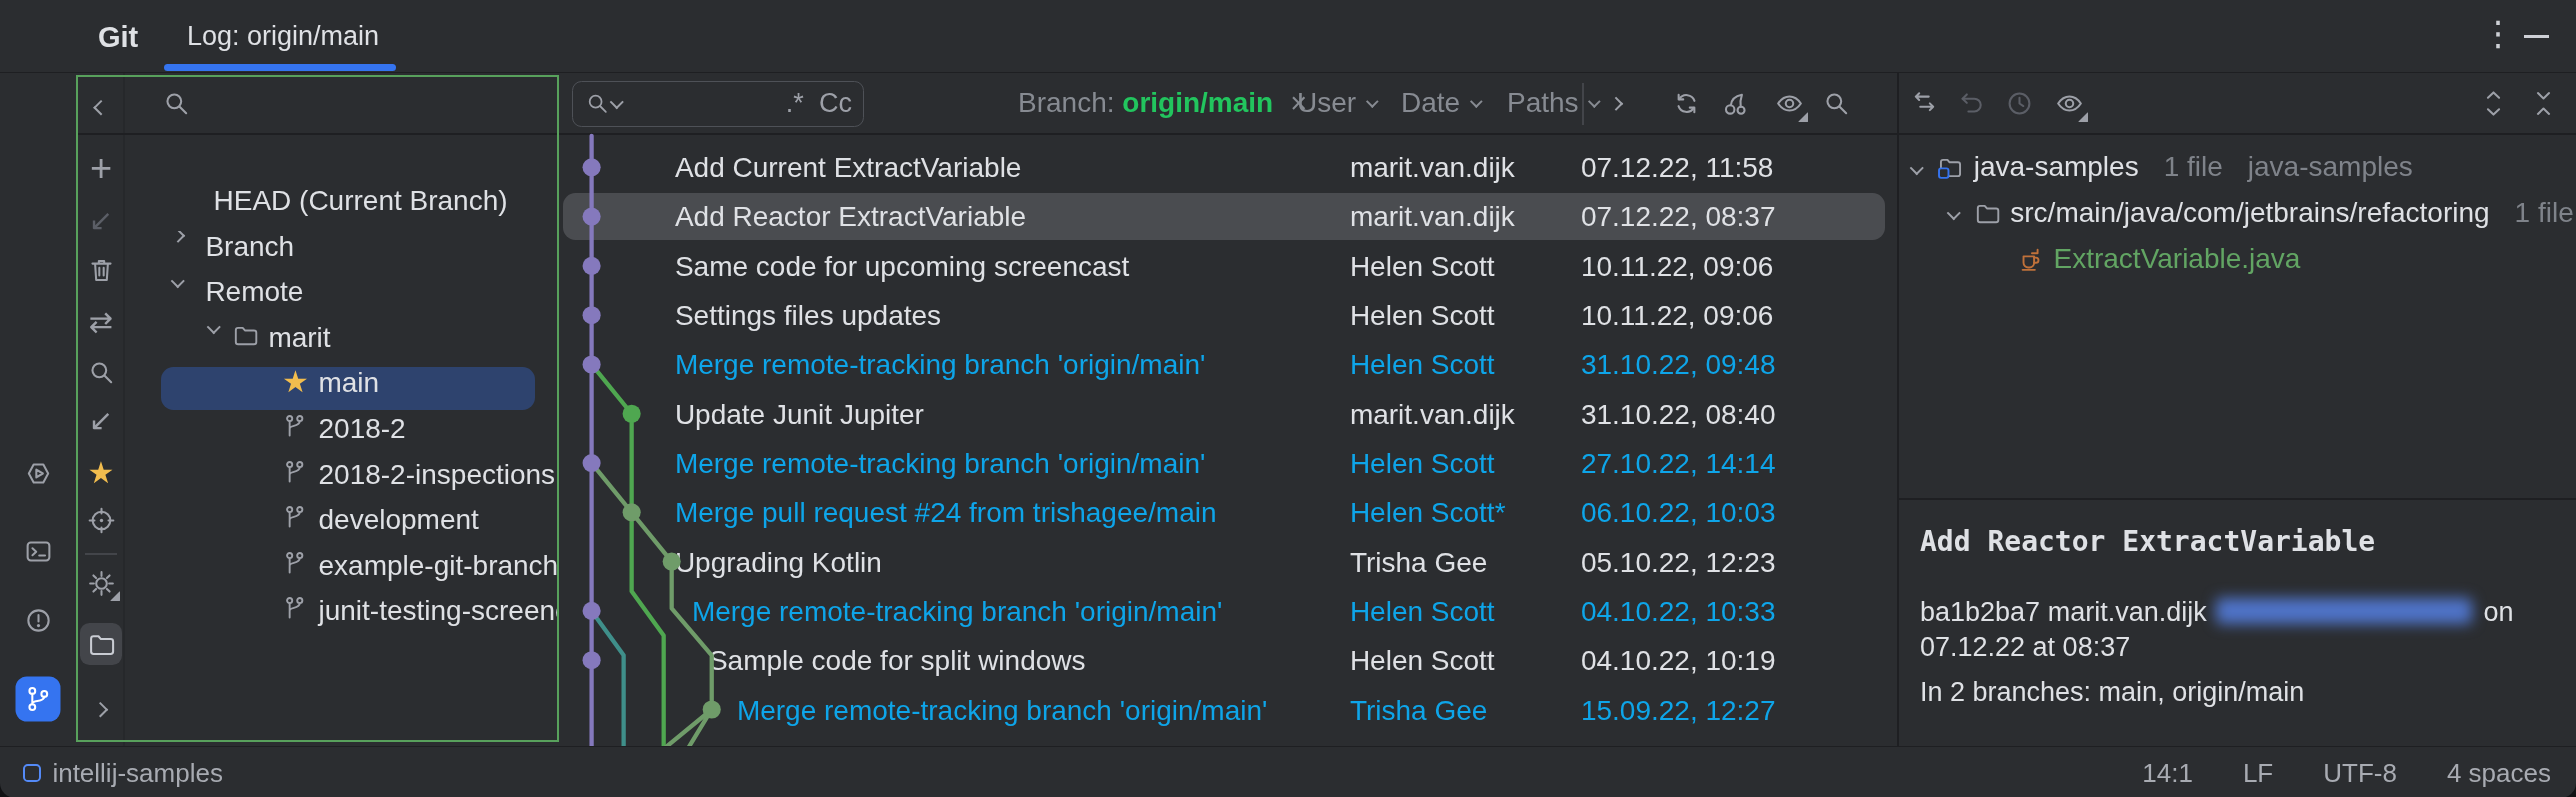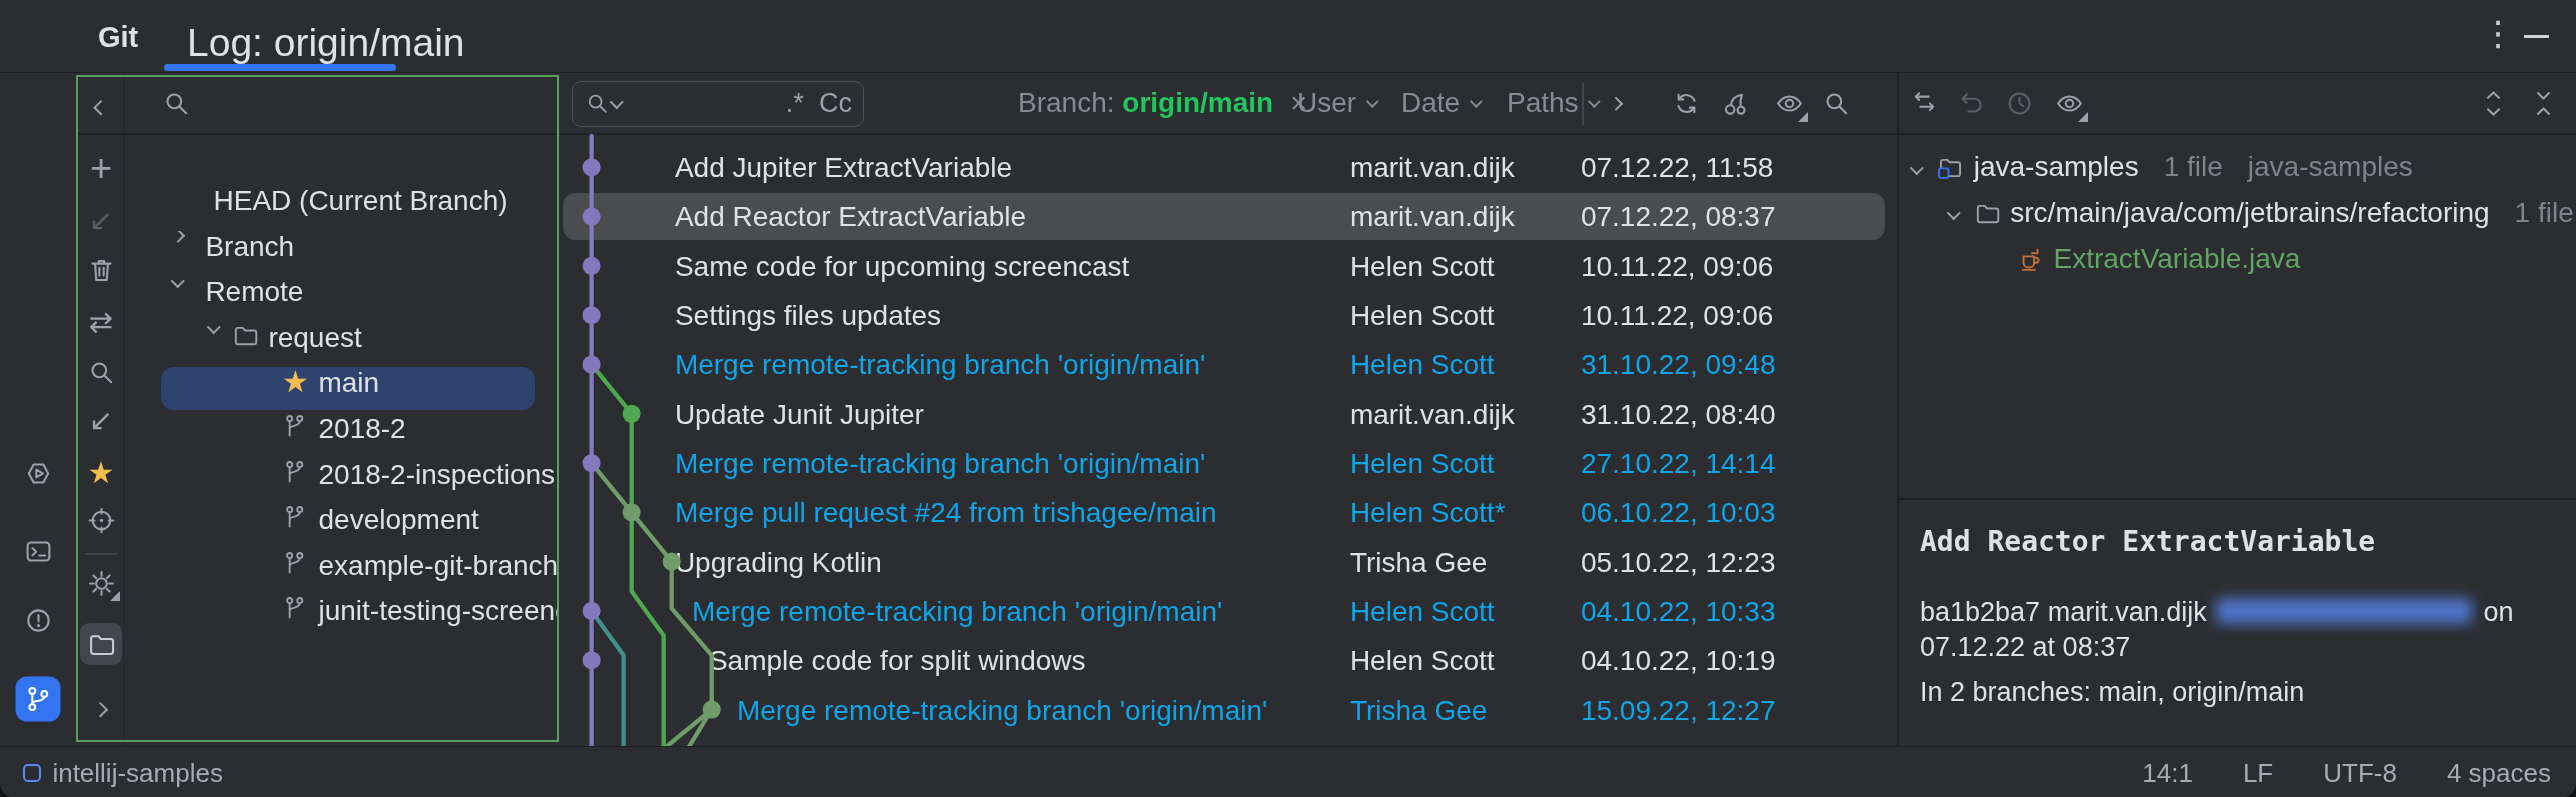--- a/index.html
+++ b/index.html
@@ -2,21 +2,21 @@
 <html style="--accent: #3574f0; --selBlue: #2e436e; --frameGreen: #58a15c; --star: #f2bd4e; --addedGreen: #62a563; --javaOrange: #c0713a;"><head>
 <meta charset="utf-8">
 <style>
   html,body{margin:0;padding:0;background:#111214;}
   *{box-sizing:border-box;font-family:"Liberation Sans",sans-serif;}
   #win{position:relative;width:2576px;height:798px;background:#2b2d30;overflow:hidden;
        border-radius:0 0 15.3px 15.3px;color:#dfe1e5;font-size:28px;}
   
   #titlebar{position:absolute;left:0;top:0;width:2576px;height:73px;border-bottom:1.9px solid #1e1f22;}
   #tool-label{position:absolute;left:98px;top:21px;font-weight:700;font-size:29px;}
-  #tab{position:absolute;left:187px;top:21px;font-size:39px;color:#dfe1e5;}
+  #tab{position:absolute;left:187px;top:21px;font-size:27px;color:#dfe1e5;}
   #tab-underline{position:absolute;left:164px;top:64px;width:232px;height:6.7px;border-radius:3.8px;background:var(--accent);}
   #kebab{position:absolute;left:2479px;top:13.4px;font-size:34px;color:#ced0d6;width:38px;text-align:center;}
   #minimize{position:absolute;left:2524px;top:35px;width:25px;height:2.9px;background:#ced0d6;}
   
   #main{position:absolute;left:0;top:73px;width:2576px;height:673px;}
   .vdiv{position:absolute;top:0;height:673px;width:1.9px;background:#1e1f22;}
   #hdiv-top{position:absolute;left:76px;top:60px;width:2500px;height:1.9px;background:#1e1f22;}
   #activity{position:absolute;left:0;top:0;width:76px;height:673px;}
   #btoolbar{position:absolute;left:76px;top:0;width:48px;height:673px;}
   #btoolbar .sep{position:absolute;left:8.6px;top:480px;width:32px;height:1.9px;background:#43454a;}
@@ -279,21 +279,21 @@
           </div>
           <div class="trow" style="top: 143px; padding-left: 48px;">
             <i class="tcv d" style="margin: 0px 13.4px 0px 0px;"></i>
             <span class="tlabel">Remote</span>
           </div>
           <div class="trow" style="top: 189px; padding-left: 84px;">
             <i class="tcv d" style="margin: 0px 13.4px 0px 0px;"></i>
             <svg viewBox="0 0 24 24" class="sg" style="width:27px;height:27px;flex:none;color:#9da0a8">
               <use href="#sym-folder"></use>
             </svg>
-            <span class="tlabel">request</span>
+            <span class="tlabel">marit</span>
           </div>
           <div class="trow" style="top: 234px; padding-left: 157px;">
             <div class="pill"></div>
             <span class="txt star">★</span>
             <span class="tlabel">main</span>
           </div>
           <div class="trow" style="top: 280px; padding-left: 157px;">
             <svg viewBox="0 0 24 24" class="sg" style="width:27px;height:27px;flex:none;color:#9da0a8">
               <use href="#sym-branch"></use>
             </svg>
@@ -351,21 +351,21 @@
           <span>Date</span>
           <i class="caret"></i>
         </div>
       <div class="flt" style="left:906px">
           <span>Paths</span>
           <i class="caret"></i>
         </div>
       <div id="lsep"></div>
       <div id="commits">
           <div class="crow" style="top: 11px;">
-            <span class="msg" style="left: 112px;">Add Jupiter ExtractVariable</span>
+            <span class="msg" style="left: 112px;">Add Current ExtractVariable</span>
             <span class="auth">marit.van.dijk</span>
             <span class="dt">07.12.22, 11:58</span>
           </div>
           <div class="crow sel" style="top: 60px;">
             <span class="msg" style="left: 112px;">Add Reactor ExtractVariable</span>
             <span class="auth">marit.van.dijk</span>
             <span class="dt">07.12.22, 08:37</span>
           </div>
           <div class="crow" style="top: 110px;">
             <span class="msg" style="left: 112px;">Same code for upcoming screencast</span>

